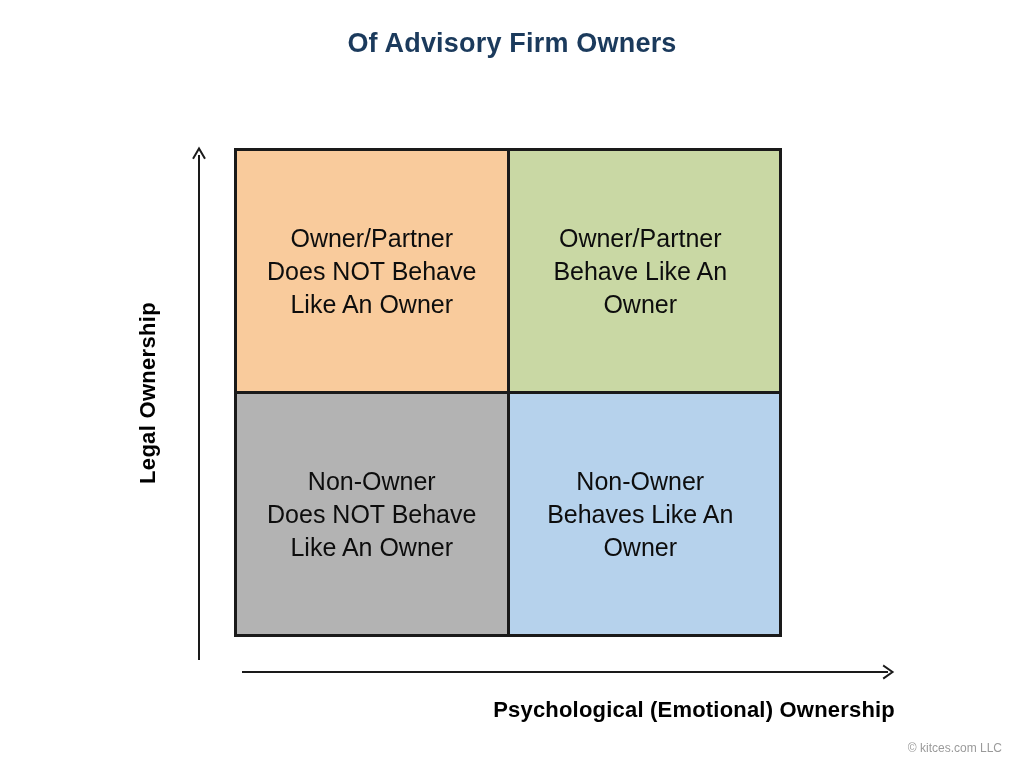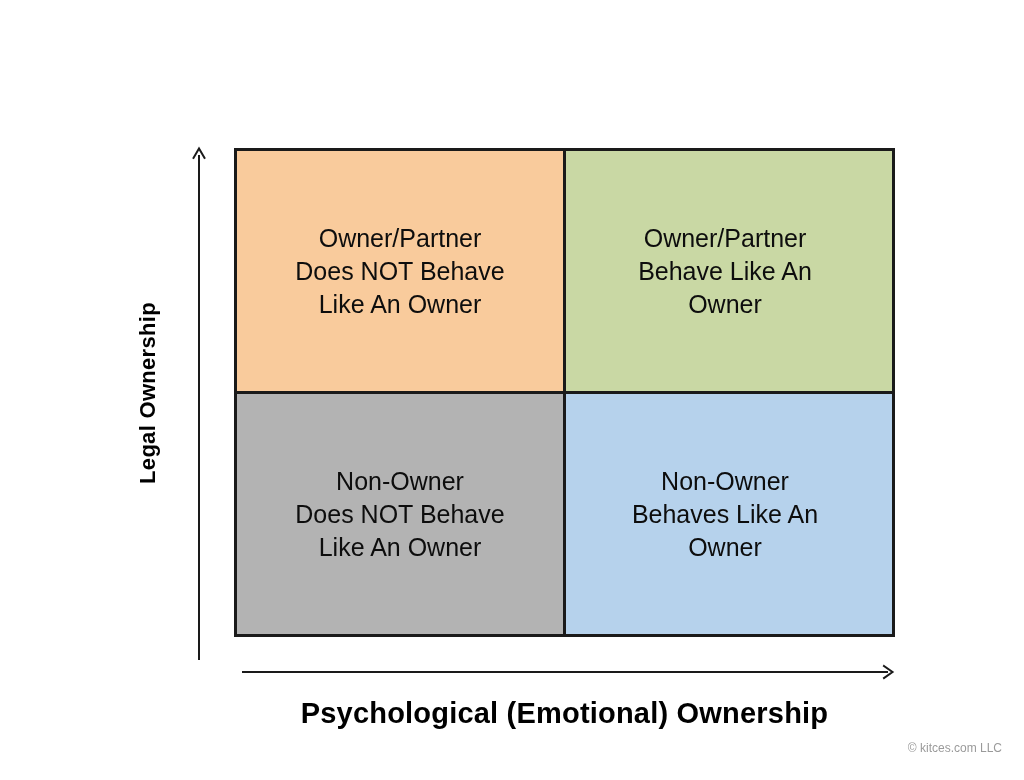--- a/index.html
+++ b/index.html
@@ -29,21 +29,21 @@
     color: #1b3a5c;
     letter-spacing: 0.2px;
   }
   .title-line { display: block; }
 
   
   .matrix {
     position: absolute;
     left: 234px;
     top: 148px;
-    width: 661px;
+    width: 548px;
     height: 489px;
     display: grid;
     grid-template-columns: 1fr 1fr;
     grid-template-rows: 1fr 1fr;
     border: 3px solid #1a1a1a;
     box-sizing: border-box;
     background: #1a1a1a;
     gap: 3px;
   }
   .cell {
@@ -94,40 +94,41 @@
     color: #000000;
     transform: rotate(-90deg);
     transform-origin: 150px 13px;
     letter-spacing: 0.3px;
   }
   .x-axis-label {
     position: absolute;
     left: 234px;
     top: 697px;
     width: 661px;
-    text-align: center;
-    font-size: 29px;
+    text-align: right;
+    font-size: 22px;
     font-weight: bold;
     color: #000000;
     letter-spacing: 0.2px;
   }
 
   
   .copyright {
     position: absolute;
     right: 22px;
     bottom: 25px;
     font-size: 12px;
     color: #9a9a9a;
   }
 </style>
 </head>
 <body>
 
 <div class="title">
+  <span class="title-line">Of Advisory Firm Owners</span>
 </div>
 
 <div class="y-axis-arrow">
   <svg width="16" height="516" viewBox="0 0 16 516" xmlns="http://www.w3.org/2000/svg">
     <line x1="8" y1="514" x2="8" y2="9" stroke="#1a1a1a" stroke-width="2"></line>
     <polyline points="2.5,12 8,2.5 13.5,12" fill="none" stroke="#1a1a1a" stroke-width="2" stroke-linecap="square"></polyline>
   </svg>
 </div>
 <div class="y-axis-label">Legal Ownership</div>
 

